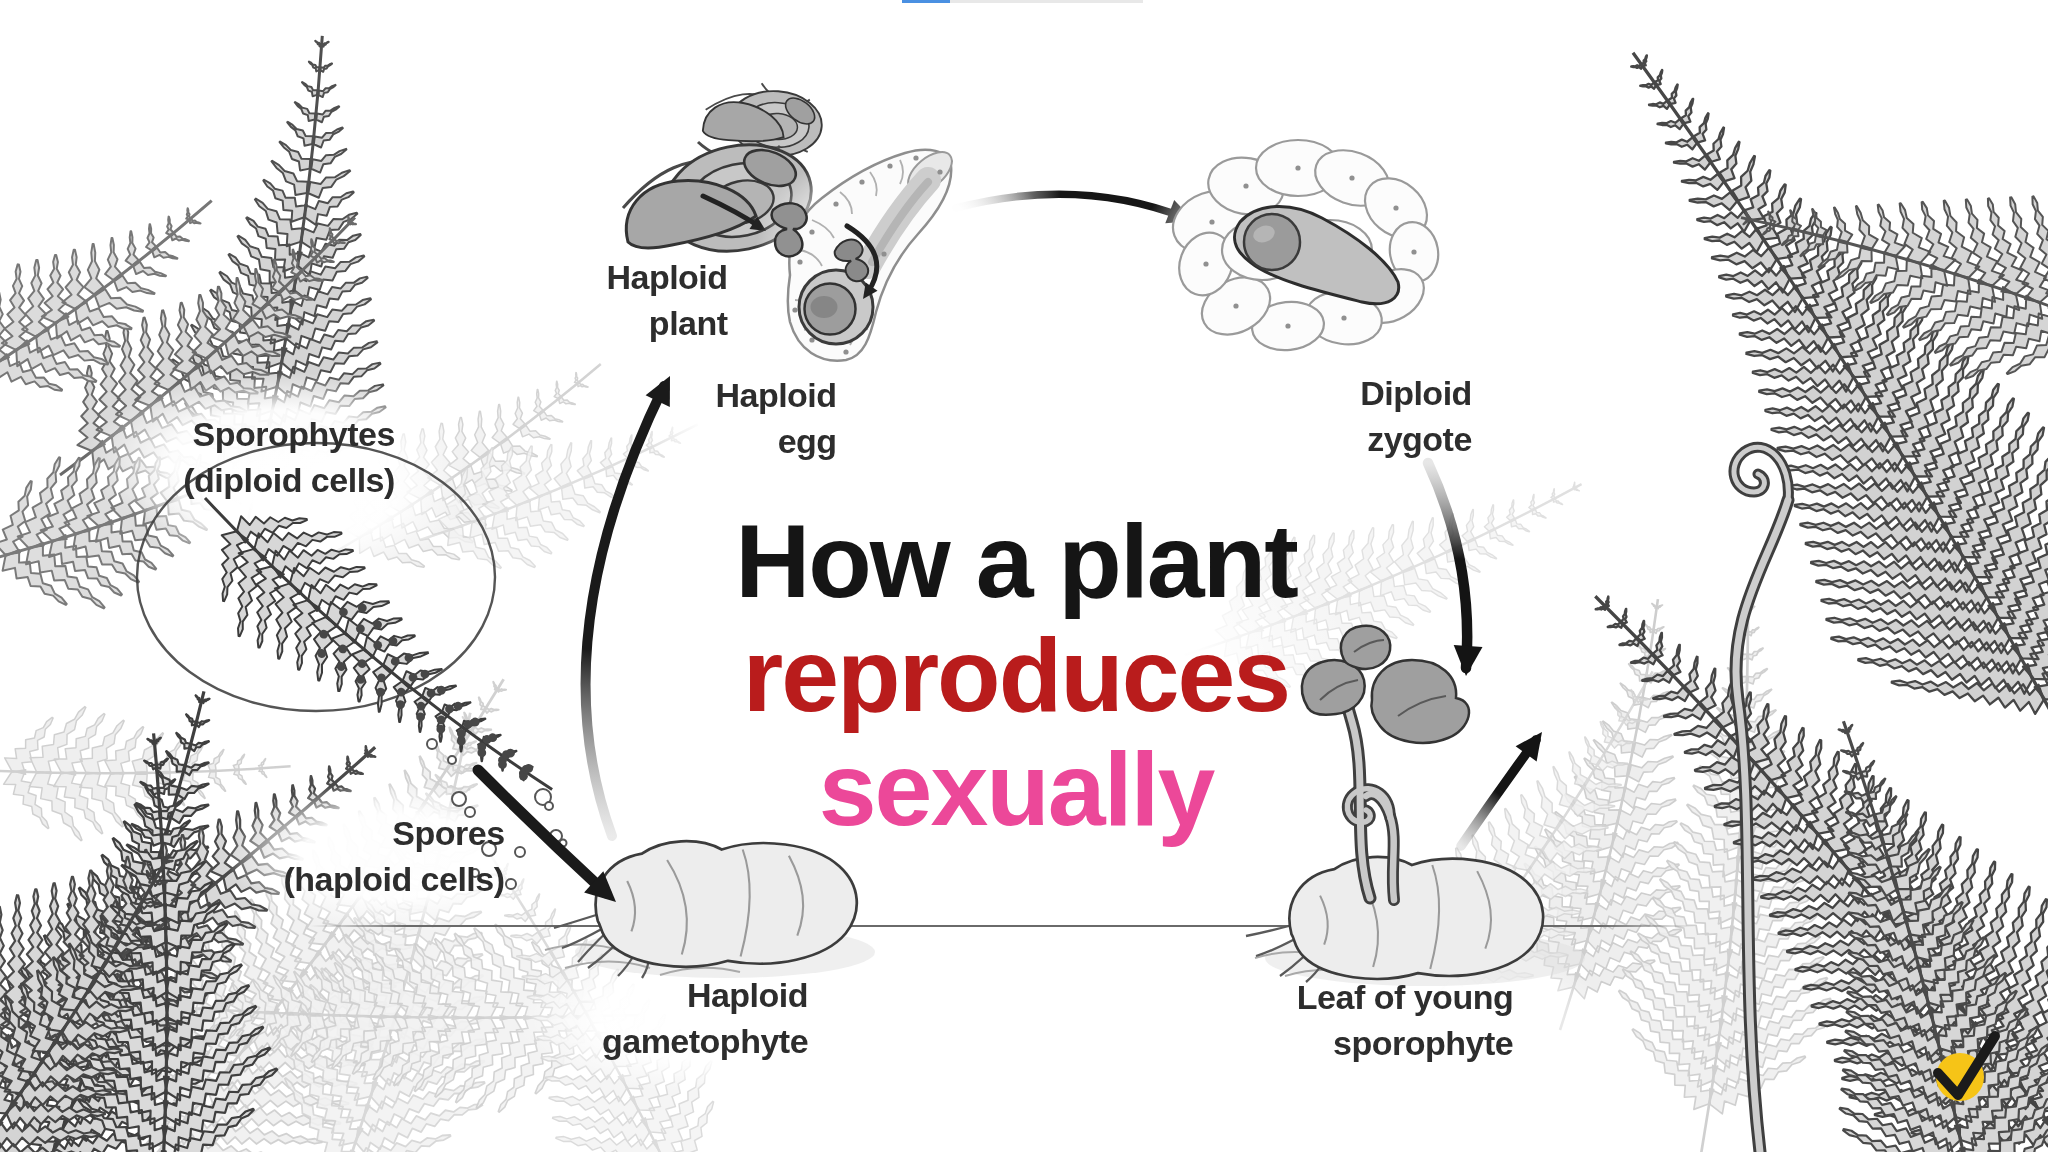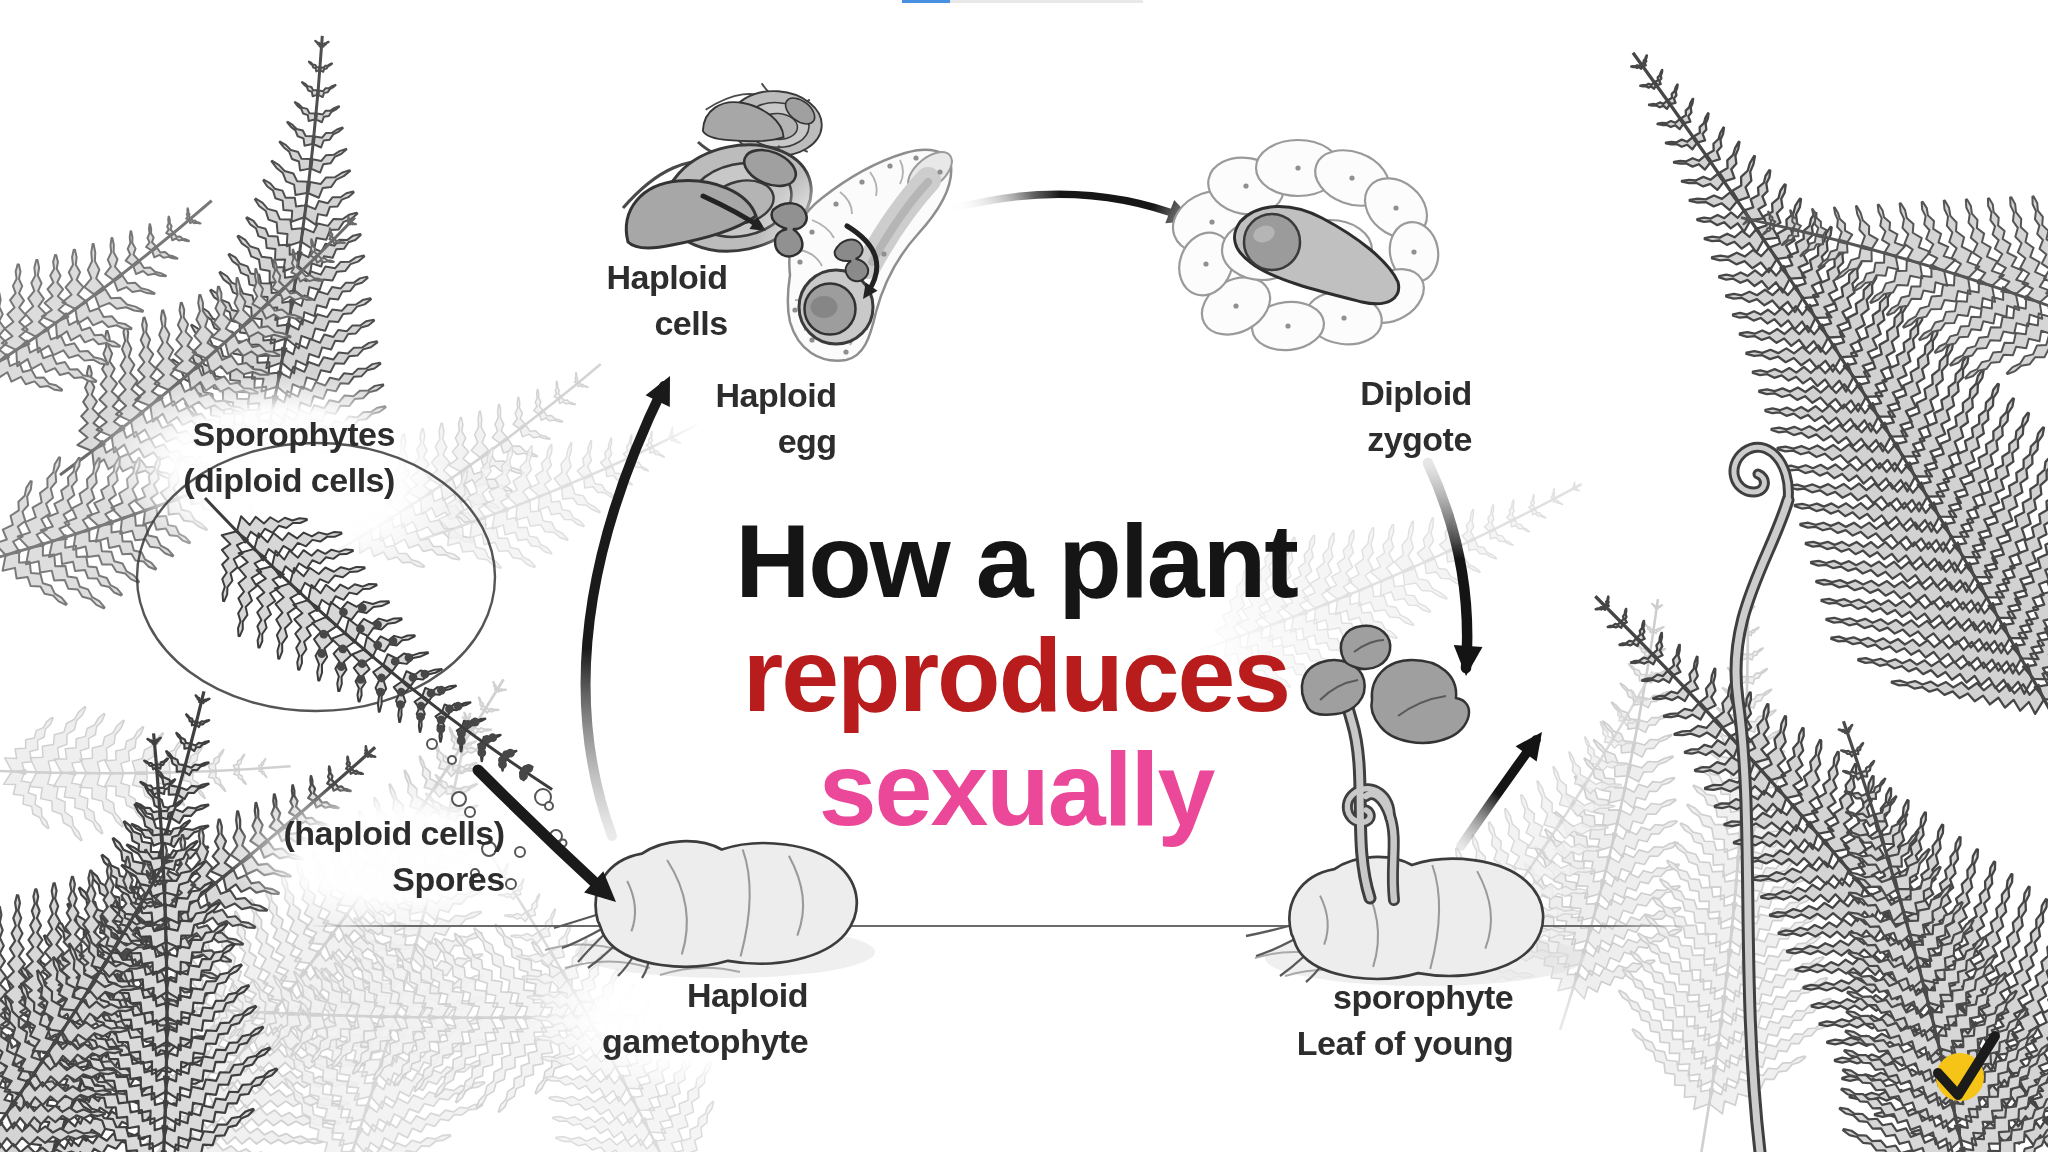--- a/index.html
+++ b/index.html
@@ -408,42 +408,42 @@
  <circle cx="1272" cy="242" r="28" fill="#9b9b9b" stroke="#3a3a3a" stroke-width="2.5"></circle>
  <ellipse cx="1264" cy="234" rx="11" ry="8" transform="rotate(-20 1264 234)" fill="#b5b5b5"></ellipse>
       </g>
   </svg>
 
   <div class="label" style="left:289px;top:457px;">
     <div>Sporophytes</div>
     <div>(diploid cells)</div>
   </div>
   <div class="label" style="left:394px;top:856px;">
+    <div>Spores</div>
     <div>(haploid cells)</div>
-    <div>Spores</div>
   </div>
   <div class="label" style="left:667px;top:300px;">
     <div>Haploid</div>
-    <div>cells</div>
+    <div>plant</div>
   </div>
   <div class="label" style="left:776px;top:418px;">
     <div>Haploid</div>
     <div>egg</div>
   </div>
   <div class="label" style="left:1416px;top:416px;">
     <div>Diploid</div>
     <div>zygote</div>
   </div>
   <div class="label" style="left:705px;top:1018px;">
     <div>Haploid</div>
     <div>gametophyte</div>
   </div>
   <div class="label" style="left:1405px;top:1020px;">
+    <div>Leaf of young</div>
     <div>sporophyte</div>
-    <div>Leaf of young</div>
   </div>
 
   <div id="title">
     <div class="t t1" style="color: rgb(21, 21, 21);">How a plant</div>
     <div class="t t2" style="color: #b91c1c;">reproduces</div>
     <div class="t t3" style="color: #ec4899;">sexually</div>
   </div>
 
   <div id="badge">
     <svg width="92" height="92" viewBox="0 0 92 92">

